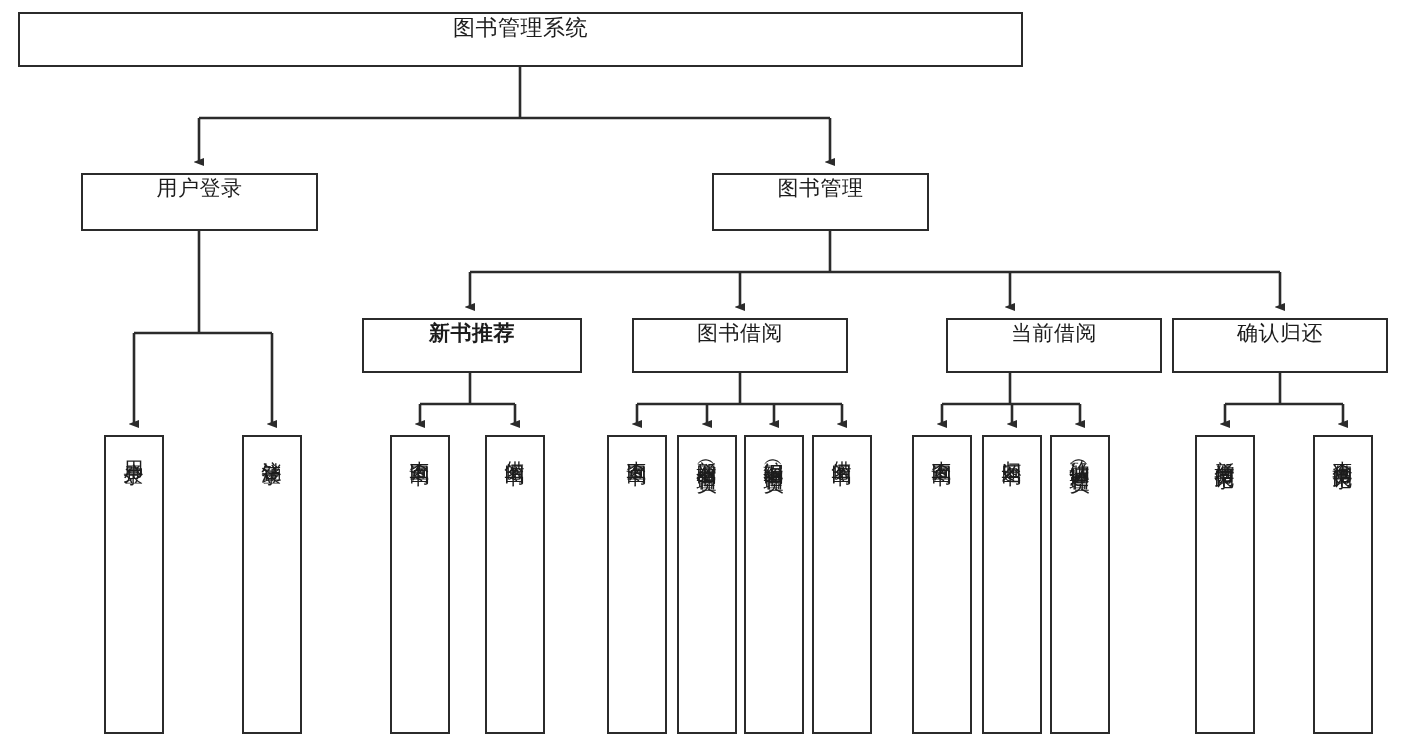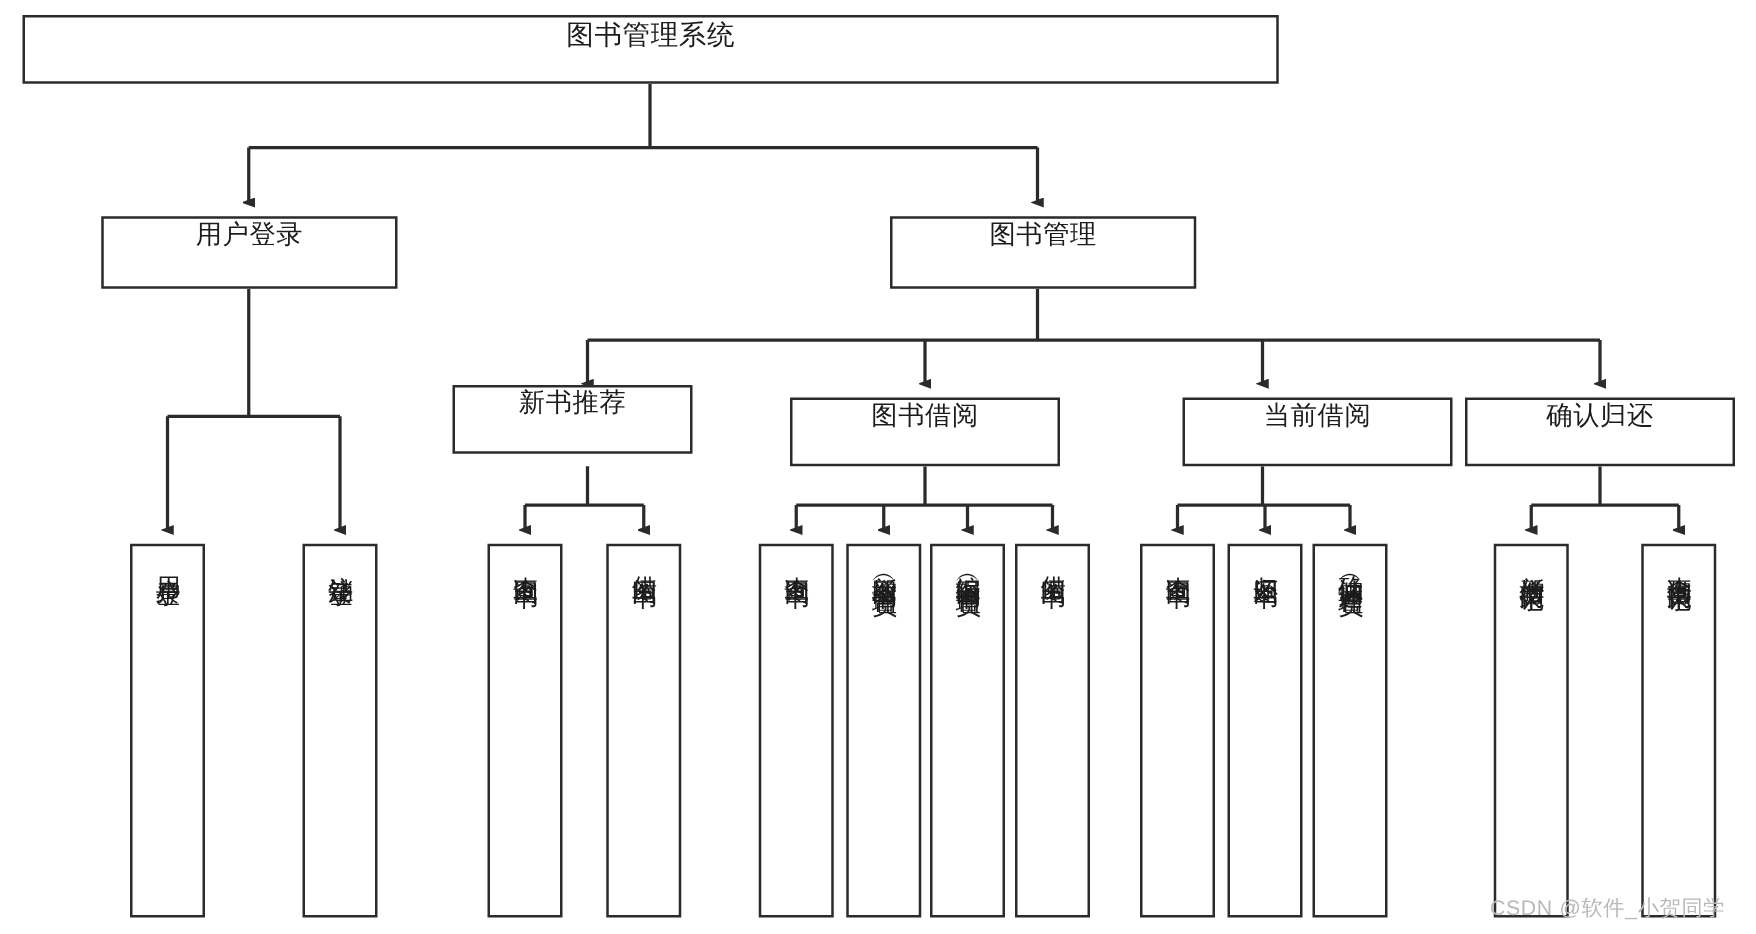--- a/index.html
+++ b/index.html
@@ -118,25 +118,25 @@
   </svg>
 
   <div class="node root" style="left:18px; top:12px; width:1005px; height:55px;">
     <span>图书管理系统</span>
   </div>
 
   <div class="node" style="left:81px; top:173px; width:237px; height:58px;">
     <span>用户登录</span>
   </div>
 
-  <div class="node" style="left:712px; top:173px; width:245px; height:58px;">
+  <div class="node" style="left:712px; top:173px; width:217px; height:58px;">
     <span>图书管理</span>
   </div>
 
-  <div class="node" style="left:362px; top:308px; width:192px; height:55px;">
+  <div class="node" style="left:362px; top:318px; width:220px; height:55px;font-weight:bold;">
     <span>新书推荐</span>
   </div>
 
   <div class="node" style="left:632px; top:318px; width:216px; height:55px;">
     <span>图书借阅</span>
   </div>
 
   <div class="node" style="left:902px; top:318px; width:216px; height:55px;margin-left:44px;">
     <span>当前借阅</span>
   </div>
@@ -190,15 +190,14 @@
   </div>
 
   <div class="node leaf" style="left:1195px; top:435px; width:60px; height:299px;">
     <span class="vlabel">新增借阅记录</span>
   </div>
 
   <div class="node leaf" style="left:1313px; top:435px; width:60px; height:299px;">
     <span class="vlabel">查询借阅记录</span>
   </div>
 
-  <div class="watermark" style="left:1192px; top:715px;">CSDN @软件_小贺同学</div>
 
 </div>
 
 </body></html>

